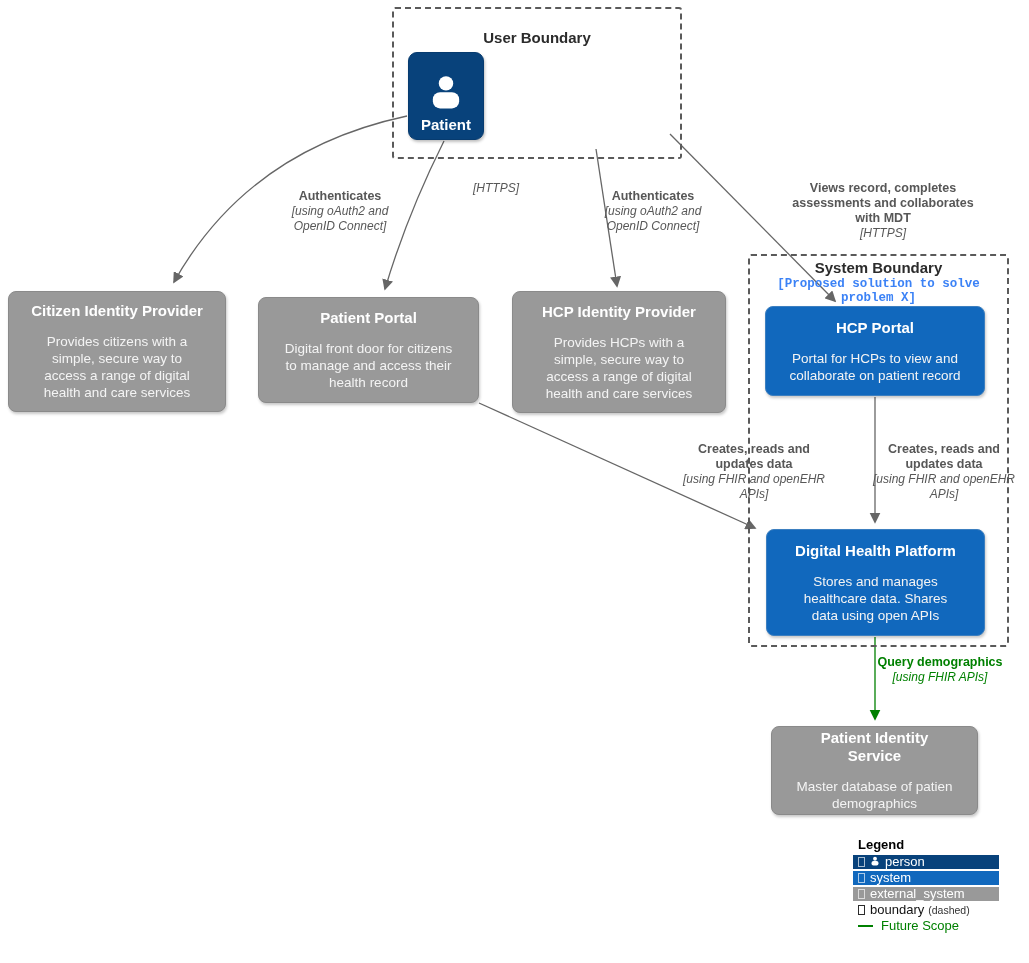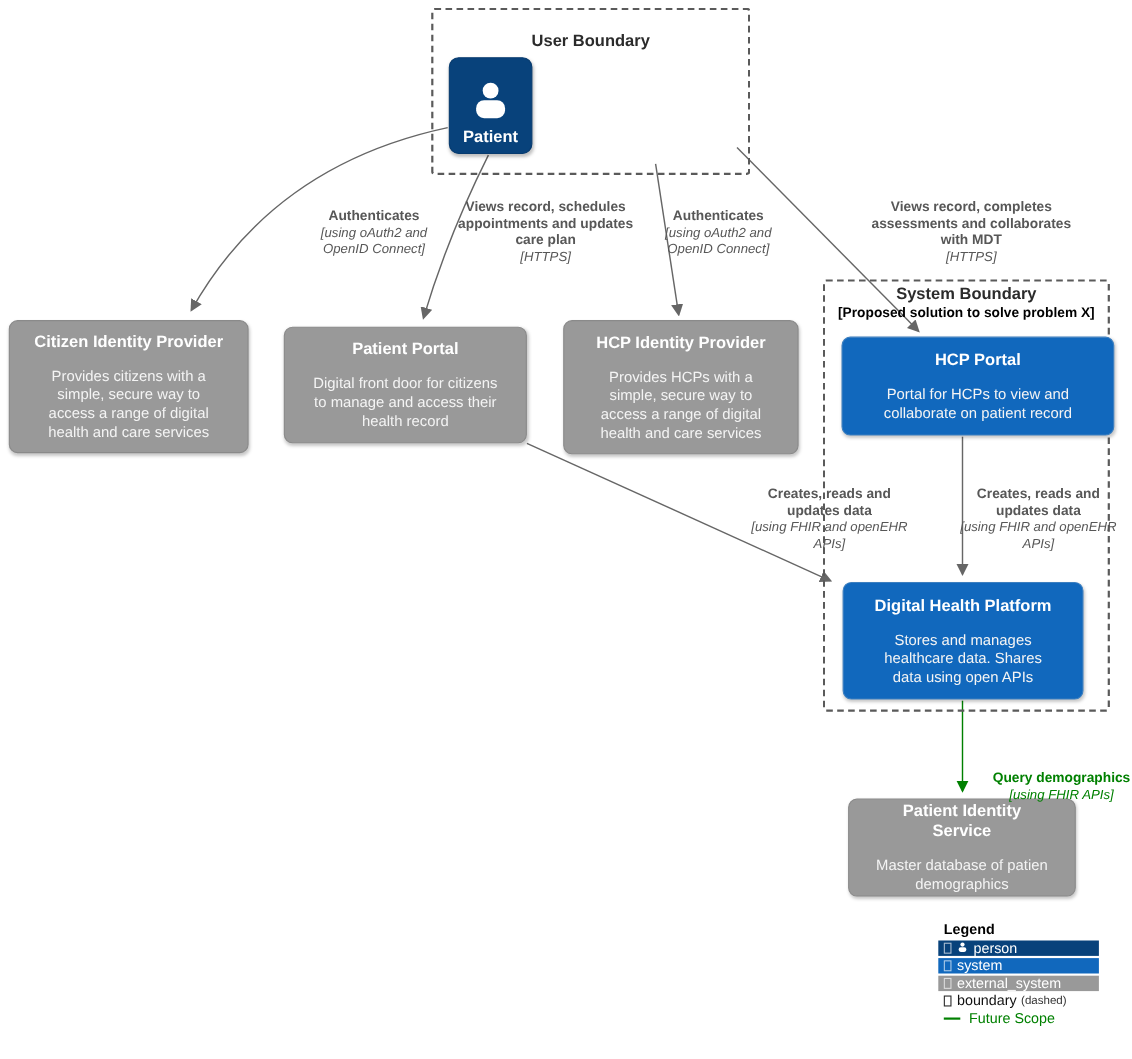--- a/index.html
+++ b/index.html
@@ -3,21 +3,21 @@
 <meta charset="utf-8">
 <style>
   html,body { margin:0; padding:0; background:#ffffff; }
   body { font-family:"Liberation Sans","DejaVu Sans",sans-serif; }
   .canvas { position:relative; width:1029px; height:963px; background:#ffffff; overflow:hidden; }
 
   svg.wires { position:absolute; left:0; top:0; width:1029px; height:963px; pointer-events:none; }
 
   .boundary { position:absolute; border:2px dashed #5a5a5a; border-radius:3px; box-sizing:border-box; }
   .boundary-title { position:absolute; left:0; width:100%; text-align:center; font-weight:bold; font-size:15px; color:#2b2b2b; }
-  .boundary-sub { position:absolute; left:0; width:100%; text-align:center; font-weight:bold; font-size:12.5px; color:#000000; }
+  .boundary-sub { position:absolute; left:0; width:100%; text-align:center; font-weight:bold; font-size:12.5px; color:#3b82f6;font-family:Liberation Mono, monospace; }
 
   .actor { position:absolute; background:var(--person-bg,#08427B); border:1px solid #073B6F; border-radius:9px;
            color:#fff; display:flex; flex-direction:column; align-items:center; justify-content:flex-end;
            text-align:center; box-sizing:border-box; box-shadow:1px 2px 3px rgba(0,0,0,.25); padding-bottom:6px; }
   .actor .person-glyph { flex:none; margin-bottom:2px; }
   .actor .actor-label { font-weight:bold; font-size:15px; line-height:17px; }
 
   .sysbox { position:absolute; border-radius:8px; color:#fff; text-align:center; box-sizing:border-box;
             display:flex; flex-direction:column; align-items:center; justify-content:center;
             padding:8px 22px; box-shadow:1px 2px 3px rgba(0,0,0,.22); }
@@ -97,42 +97,41 @@
   <div class="sysbox external" style="left:512px; top:291px; width:214px; height:122px;">
     <span class="title">HCP Identity Provider</span>
     <span class="desc">Provides HCPs with a simple, secure way to access a range of digital health and care services</span>
   </div>
 
   <div class="sysbox external" style="left:258px; top:297px; width:221px; height:106px;">
     <span class="title">Patient Portal</span>
     <span class="desc">Digital front door for citizens to manage and access their health record</span>
   </div>
 
-  <div class="sysbox internal" style="left:765px; top:306px; width:248px; height:90px;">
+  <div class="sysbox internal" style="left:765px; top:306px; width:220px; height:90px;">
     <span class="title">HCP Portal</span>
     <span class="desc">Portal for HCPs to view and collaborate on patient record</span>
   </div>
 
   <div class="sysbox internal" style="left:766px; top:529px; width:219px; height:107px;">
     <span class="title">Digital Health Platform</span>
     <span class="desc">Stores and manages healthcare data.  Shares data using open APIs</span>
   </div>
 
   <div class="sysbox external" style="left:771px; top:726px; width:207px; height:89px;">
     <span class="title">Patient Identity Service</span>
     <span class="desc">Master database of patien demographics</span>
   </div>
 
   <div class="rel" style="left:270px; top:189px; width:140px;">
     <span class="b">Authenticates</span>
     <span class="i">[using oAuth2 and OpenID Connect]</span>
   </div>
 
   <div class="rel" style="left:413px; top:181px; width:166px;">
-    <span class="b">Views record, schedules appointments and updates care plan</span>
     <span class="i">[HTTPS]</span>
   </div>
 
   <div class="rel" style="left:583px; top:189px; width:140px;">
     <span class="b">Authenticates</span>
     <span class="i">[using oAuth2 and OpenID Connect]</span>
   </div>
 
   <div class="rel" style="left:760px; top:181px; width:196px;margin-left:25px;">
     <span class="b">Views record, completes assessments and collaborates with MDT</span>
@@ -142,21 +141,21 @@
   <div class="rel" style="left:679px; top:442px; width:150px;">
     <span class="b">Creates, reads and updates data</span>
     <span class="i">[using FHIR and openEHR APIs]</span>
   </div>
 
   <div class="rel" style="left:870px; top:442px; width:148px;">
     <span class="b">Creates, reads and updates data</span>
     <span class="i">[using FHIR and openEHR APIs]</span>
   </div>
 
-  <div class="rel future" style="left:877px; top:700px; width:126px;padding-left:25px;">
+  <div class="rel future" style="left:877px; top:655px; width:126px;">
     <span class="b">Query demographics</span>
     <span class="i">[using FHIR APIs]</span>
   </div>
 
   <div class="legend">
     <div class="legend-title">Legend</div>
 
     <div class="legend-row person">
       <span class="tofu"></span>
       <span class="mini-person">

